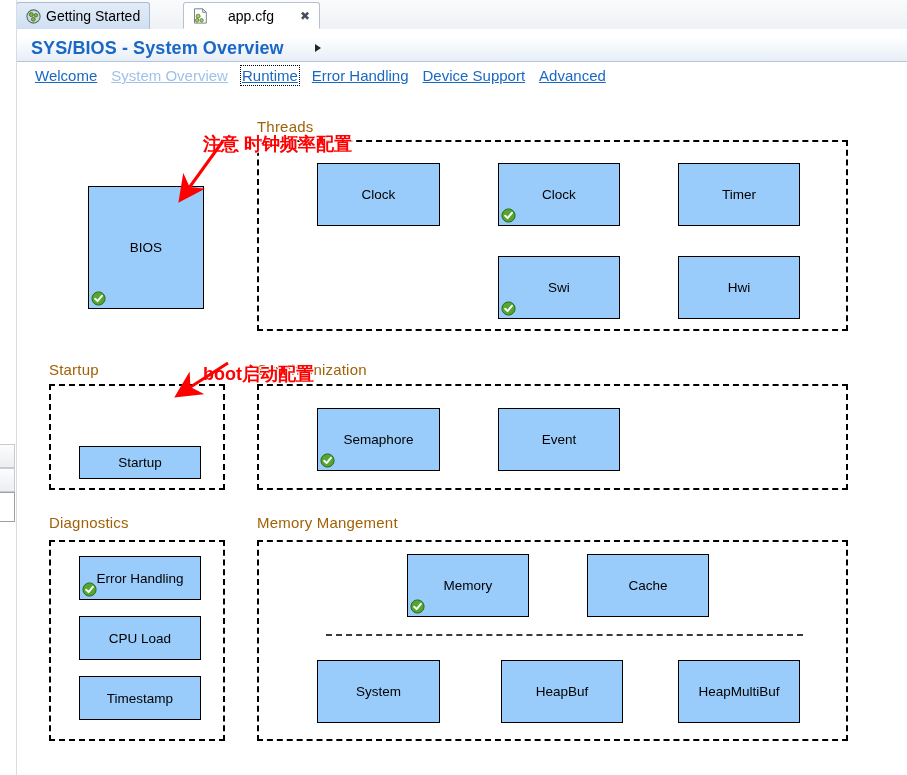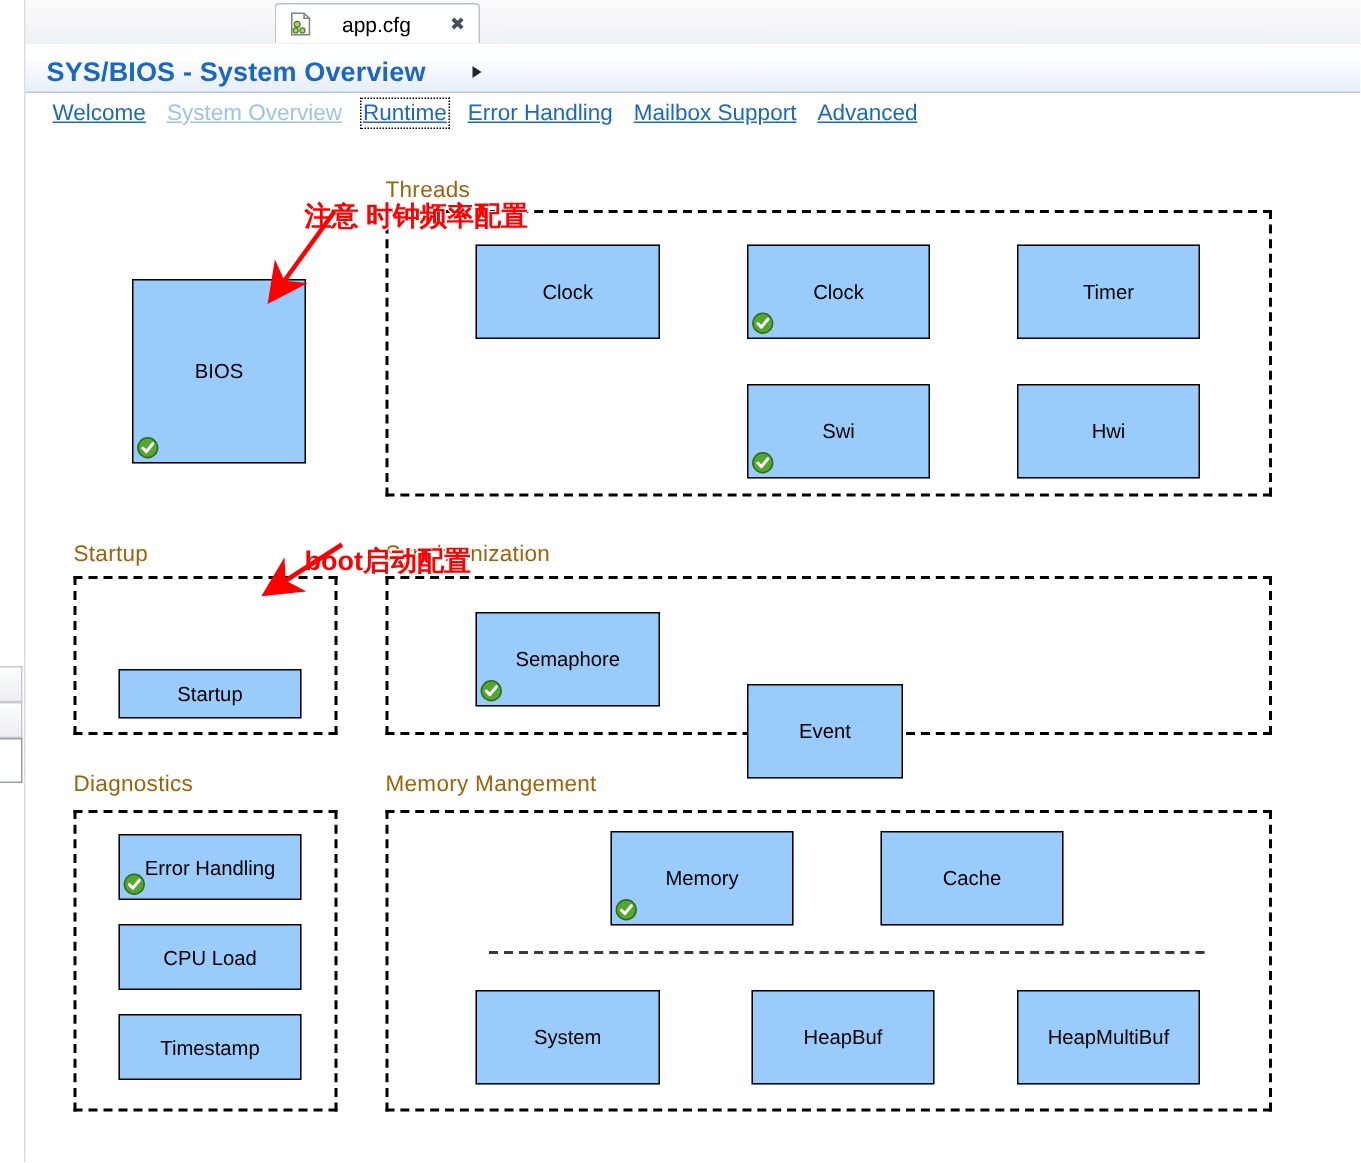--- a/index.html
+++ b/index.html
@@ -210,20 +210,31 @@
 <body>
 
 <div id="left-rail">
   <div class="rail-stub s1"></div>
   <div class="rail-stub s2"></div>
   <div class="rail-stub s3"></div>
 </div>
 
 <div id="tabbar">
 
+  <div class="tab inactive">
+    <span class="ico">
+      <svg width="15" height="15" viewBox="0 0 15 15">
+        <circle cx="7.5" cy="7.5" r="6.6" fill="#cfd8df" stroke="#5b6b74" stroke-width="1.1"></circle>
+        <circle cx="5.3" cy="5.6" r="2.0" fill="#7dbb3f" stroke="#3e6b1c" stroke-width=".8"></circle>
+        <circle cx="9.9" cy="6.3" r="1.7" fill="#7dbb3f" stroke="#3e6b1c" stroke-width=".8"></circle>
+        <circle cx="7.3" cy="10.3" r="1.9" fill="#7dbb3f" stroke="#3e6b1c" stroke-width=".8"></circle>
+      </svg>
+    </span>
+    <span>Getting Started</span>
+  </div>
 
   <div class="tab active">
     <span class="ico">
       <svg width="15" height="16" viewBox="0 0 15 16">
         <path d="M1.5 .8 h8.2 l3.6 3.4 v10.9 h-11.8 z" fill="#ffffff" stroke="#7b8288" stroke-width="1"></path>
         <path d="M9.7 .8 v3.4 h3.6" fill="none" stroke="#7b8288" stroke-width="1"></path>
         <circle cx="5.1" cy="8.2" r="2.0" fill="#a9cf6b" stroke="#4e7a1f" stroke-width=".8"></circle>
         <circle cx="4.1" cy="12.3" r="1.7" fill="#a9cf6b" stroke="#4e7a1f" stroke-width=".8"></circle>
         <circle cx="8.6" cy="12.3" r="1.7" fill="#a9cf6b" stroke="#4e7a1f" stroke-width=".8"></circle>
       </svg>
@@ -238,21 +249,21 @@
 
   <div id="hdr-band"></div>
   <div id="page-title">SYS/BIOS - System Overview</div>
   <div id="title-arrow"></div>
 
   <div id="navrow">
     <span class="navlink">Welcome</span>
     <span class="navlink disabled">System Overview</span>
     <span class="navlink focused">Runtime</span>
     <span class="navlink">Error Handling</span>
-    <span class="navlink">Mailbox Support</span>
+    <span class="navlink">Device Support</span>
     <span class="navlink">Advanced</span>
   </div>
 
   <div id="canvas">
 
     <div class="node big" style="left:72px; top:157px; width:116px; height:123px;">
       <span>BIOS</span>
       <span class="check">
         <svg width="15" height="15" viewBox="0 0 15 15">
           <circle cx="7.5" cy="7.5" r="6.6" fill="#53a630" stroke="#2f6b18" stroke-width="1"></circle>
@@ -305,21 +316,21 @@
 
     <div class="node" style="left:301px; top:379px; width:123px; height:63px;">
       <span>Semaphore</span>
       <span class="check">
         <svg width="15" height="15" viewBox="0 0 15 15">
             <circle cx="7.5" cy="7.5" r="6.6" fill="#53a630" stroke="#2f6b18" stroke-width="1"></circle>
             <path d="M4.2 7.7 L6.6 10.1 L10.9 4.8" fill="none" stroke="#fff" stroke-width="2" stroke-linecap="round" stroke-linejoin="round"></path>
           </svg>
       </span>
     </div>
-    <div class="node" style="left:482px; top:379px; width:104px; height:63px;margin-top:48px;">
+    <div class="node" style="left:482px; top:379px; width:122px; height:63px;">
       <span>Event</span>
     </div>
 
     <div class="group-label" style="left:33px; top:485px;">Diagnostics</div>
     <div class="group" style="left:33px; top:511px; width:176px; height:201px;"></div>
 
     <div class="node" style="left:63px; top:527px; width:122px; height:44px;">
       <span>Error Handling</span>
       <span class="check">
         <svg width="15" height="15" viewBox="0 0 15 15">

